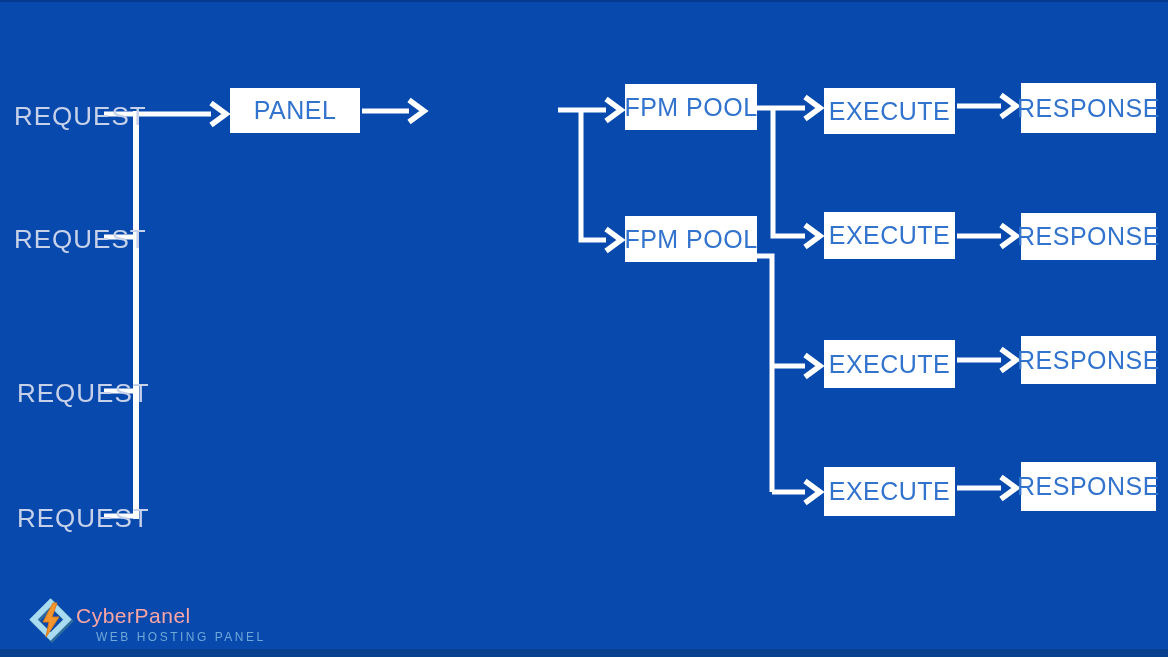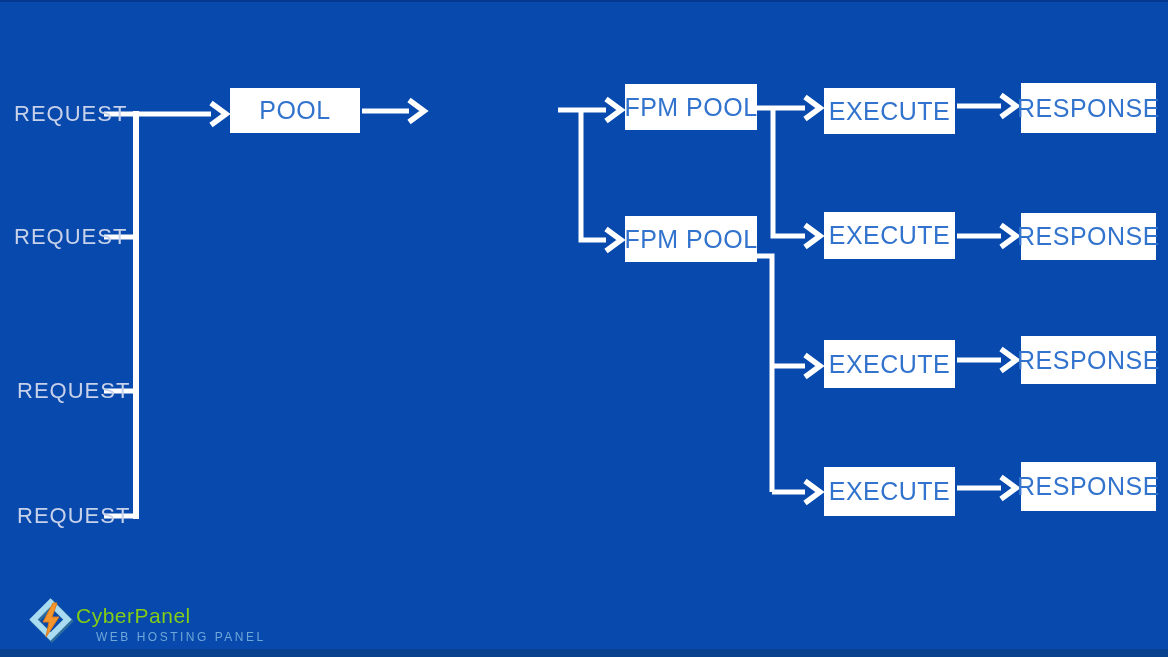--- a/index.html
+++ b/index.html
@@ -39,37 +39,37 @@
     align-items: center;
     justify-content: center;
     font-size: 25px;
     font-weight: 300;
     letter-spacing: 0.5px;
     white-space: nowrap;
   }
   .request-label {
     position: absolute;
     color: #c7d1ea;
-    font-size: 22px;
+    font-size: 26px;
     font-weight: 300;
     letter-spacing: 1px;
     white-space: nowrap;
   }
   .logo {
     position: absolute;
     left: 28px;
     top: 597px;
     display: flex;
     align-items: flex-start;
   }
   .logo-name {
     position: absolute;
     left: 48px;
     top: 7px;
-    color: #84cc16;
+    color: #fca5a5;
     font-size: 21px;
     font-weight: 300;
     letter-spacing: 0.5px;
     white-space: nowrap;
   }
   .logo-tagline {
     position: absolute;
     left: 68px;
     top: 33px;
     color: #6fa8d8;
@@ -123,21 +123,21 @@
     <path d="M1001 349 L1016 360 L1001 371" stroke-width="5.5"></path>
     <path d="M957 488 H1001"></path>
     <path d="M1001 477 L1016 488 L1001 499" stroke-width="5.5"></path>
   </svg>
 
   <div class="request-label" style="left:14px; top:101px;">REQUEST</div>
   <div class="request-label" style="left:14px; top:224px;">REQUEST</div>
   <div class="request-label" style="left:17px; top:378px;">REQUEST</div>
   <div class="request-label" style="left:17px; top:503px;">REQUEST</div>
 
-  <div class="node" style="left:230px; top:88px; width:130px; height:45px;">POOL</div>
+  <div class="node" style="left:230px; top:88px; width:130px; height:45px;">PANEL</div>
   <div class="node" style="left:625px; top:84px; width:132px; height:46px;">FPM POOL</div>
   <div class="node" style="left:625px; top:216px; width:132px; height:46px;">FPM POOL</div>
   <div class="node" style="left:824px; top:88px; width:131px; height:46px;">EXECUTE</div>
   <div class="node" style="left:824px; top:212px; width:131px; height:47px;">EXECUTE</div>
   <div class="node" style="left:824px; top:340px; width:131px; height:48px;">EXECUTE</div>
   <div class="node" style="left:824px; top:467px; width:131px; height:49px;">EXECUTE</div>
   <div class="node" style="left:1021px; top:83px; width:135px; height:50px;">RESPONSE</div>
   <div class="node" style="left:1021px; top:213px; width:135px; height:47px;">RESPONSE</div>
   <div class="node" style="left:1021px; top:336px; width:135px; height:48px;">RESPONSE</div>
   <div class="node" style="left:1021px; top:462px; width:135px; height:49px;">RESPONSE</div>

